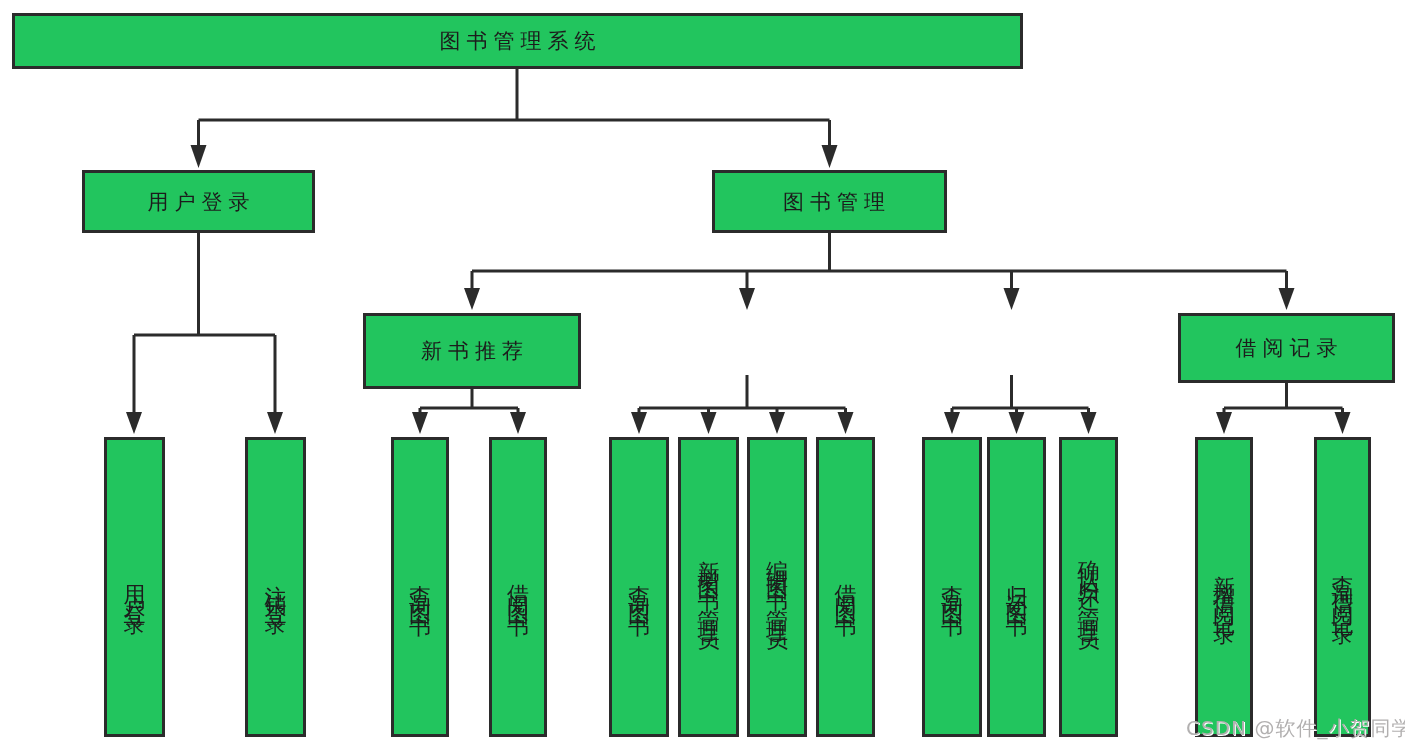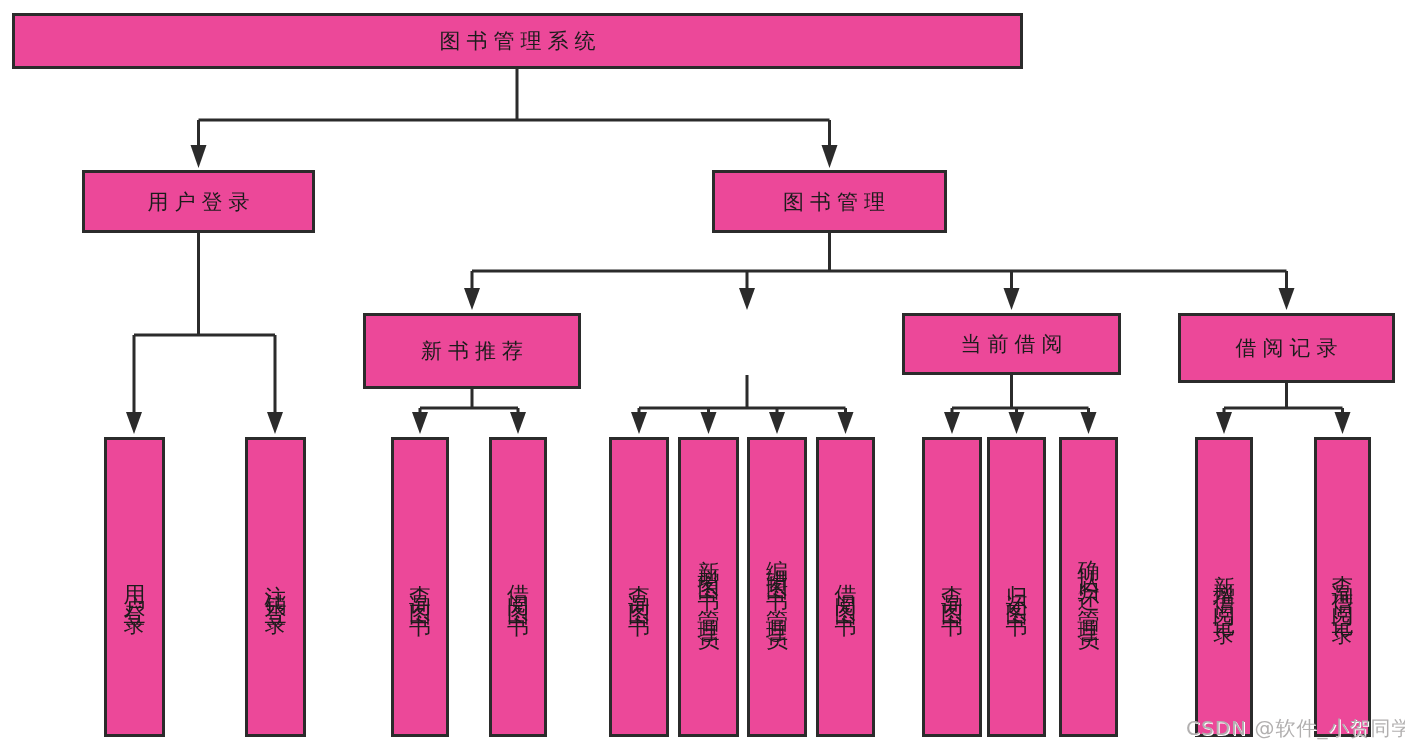--- a/index.html
+++ b/index.html
@@ -14,21 +14,21 @@
   }
   .wires {
     position: absolute;
     left: 0; top: 0;
     width: 1405px; height: 747px;
     pointer-events: none;
   }
   .box {
     position: absolute;
     border: 3px solid #2b2b2b;
-    background: #ec4899;
+    background: #22c55e;
     display: flex;
     align-items: center;
     justify-content: center;
     color: #1c1c1c;
   }
   .hlabel {
     font-size: 21px;
     letter-spacing: 6px;
     text-indent: 6px; 
     white-space: nowrap;
@@ -118,23 +118,20 @@
   <div class="box" style="left:82px; top:170px; width:233px; height:63px;">
     <span class="hlabel">用户登录</span>
   </div>
   <div class="box" style="left:712px; top:170px; width:235px; height:63px;padding-left:9px;">
     <span class="hlabel">图书管理</span>
   </div>
 
   <div class="box" style="left:363px; top:313px; width:218px; height:76px;">
     <span class="hlabel">新书推荐</span>
   </div>
-  <div class="box" style="left:902px; top:313px; width:219px; height:62px;">
-    <span class="hlabel">当前借阅</span>
-  </div>
   <div class="box" style="left:1178px; top:313px; width:217px; height:70px;">
     <span class="hlabel">借阅记录</span>
   </div>
 
   <div class="box" style="left:104px; top:437px; width:61px; height:300px;">
     <span class="vtext">用户登录</span>
   </div>
   <div class="box" style="left:245px; top:437px; width:61px; height:300px;">
     <span class="vtext">注销登录</span>
   </div>

